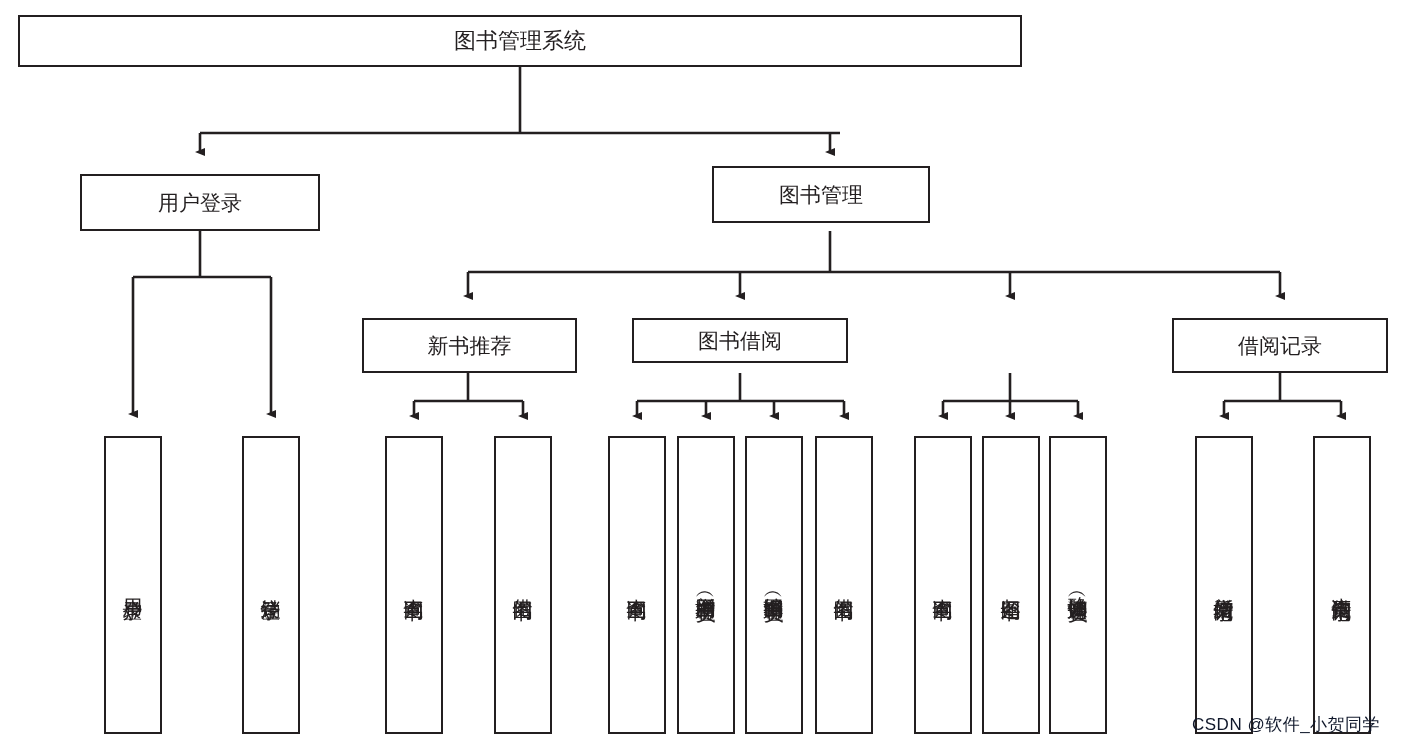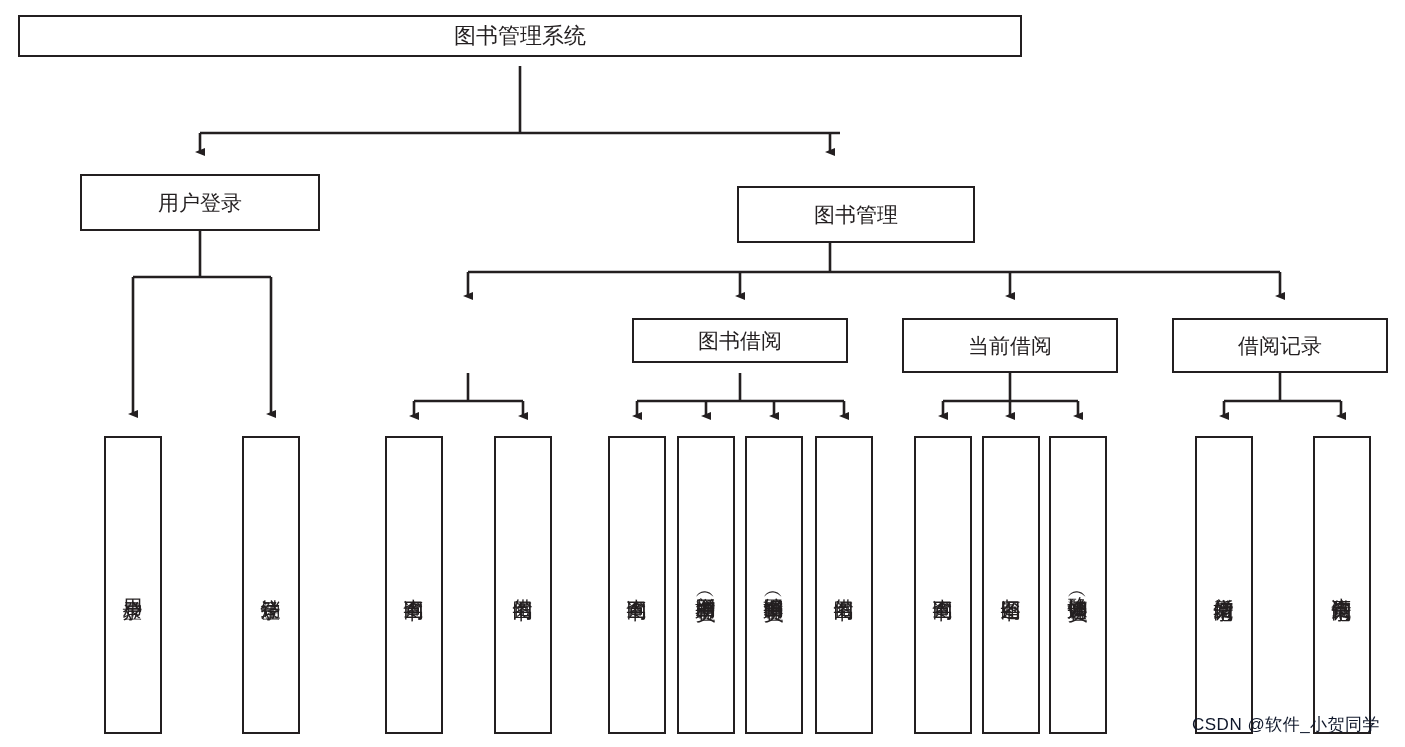--- a/index.html
+++ b/index.html
@@ -101,36 +101,36 @@
       <path d="M1010,401 L1010,416" marker-end="url(#arrow)"></path>
       <path d="M1078,401 L1078,416" marker-end="url(#arrow)"></path>
 
       <path d="M1280,373 L1280,401"></path>
       <path d="M1224,401 L1341,401"></path>
       <path d="M1224,401 L1224,416" marker-end="url(#arrow)"></path>
       <path d="M1341,401 L1341,416" marker-end="url(#arrow)"></path>
     </g>
   </svg>
 
-  <div class="node h root" style="left:18px;top:15px;width:1004px;height:42px;">
+  <div class="node h root" style="left:18px;top:15px;width:1004px;height:52px;">
     <span class="lbl">图书管理系统</span>
   </div>
 
   <div class="node h" style="left:80px;top:174px;width:240px;height:57px;">
     <span class="lbl">用户登录</span>
   </div>
-  <div class="node h" style="left:712px;top:186px;width:238px;height:57px;margin-left:25px;">
+  <div class="node h" style="left:712px;top:166px;width:218px;height:57px;">
     <span class="lbl">图书管理</span>
   </div>
 
+  <div class="node h" style="left:362px;top:318px;width:215px;height:55px;">
+    <span class="lbl">新书推荐</span>
+  </div>
   <div class="node h" style="left:632px;top:318px;width:216px;height:45px;">
     <span class="lbl">图书借阅</span>
-  </div>
-  <div class="node h" style="left:902px;top:318px;width:216px;height:55px;">
-    <span class="lbl">当前借阅</span>
   </div>
   <div class="node h" style="left:1172px;top:318px;width:216px;height:55px;">
     <span class="lbl">借阅记录</span>
   </div>
 
   <div class="node v" style="left:104px;top:436px;width:58px;height:298px;">
     <span class="lbl">用户登录</span>
   </div>
   <div class="node v" style="left:242px;top:436px;width:58px;height:298px;">
     <span class="lbl">注销登录</span>

